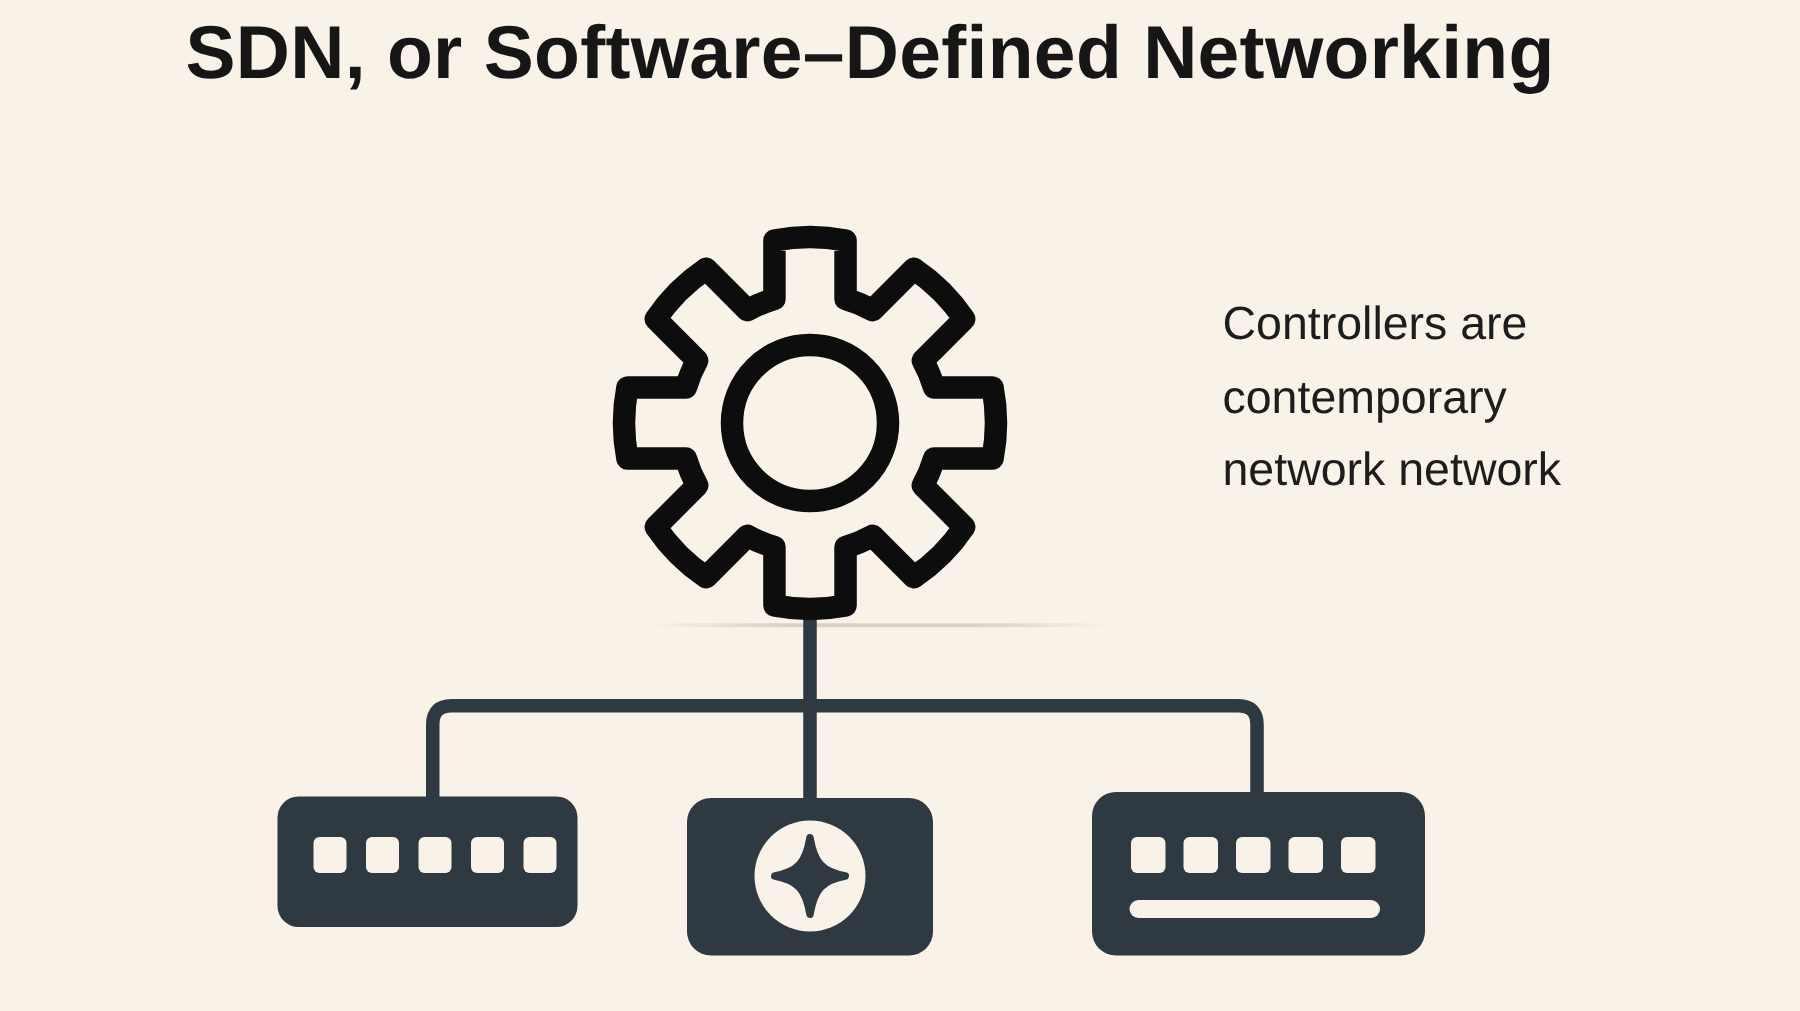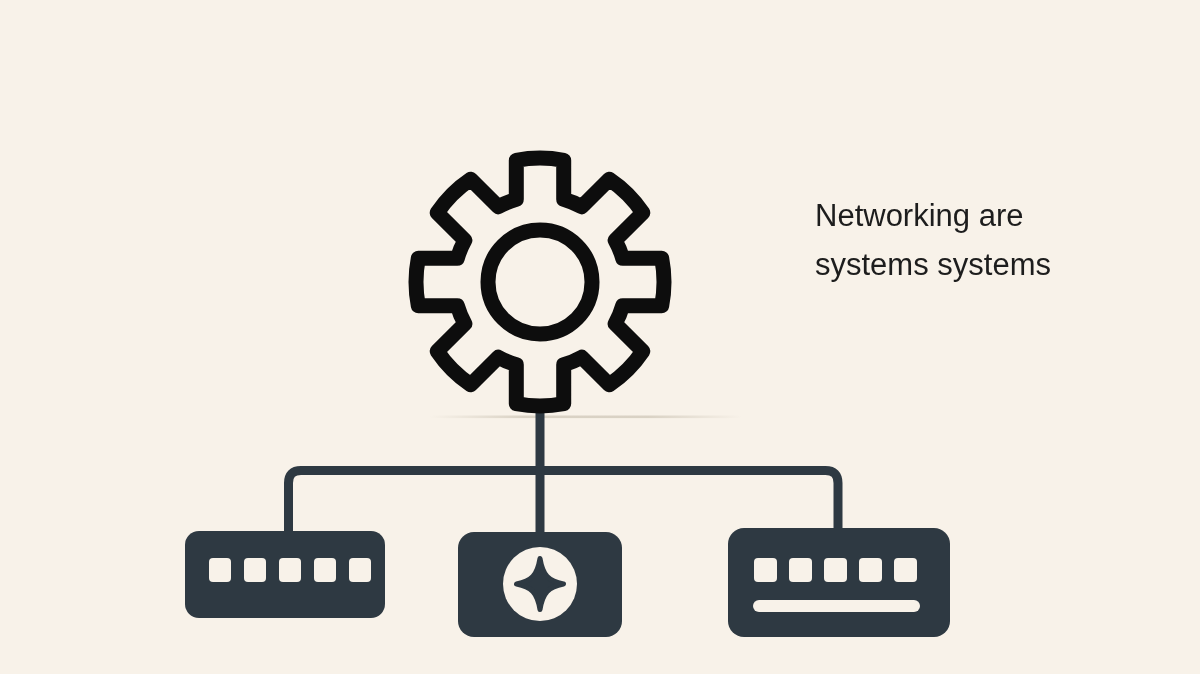--- a/index.html
+++ b/index.html
@@ -40,24 +40,26 @@
   .fill-cutout{fill:var(--cutout);}
   .stroke-connector{stroke:var(--connector);stroke-width:9;fill:none;stroke-linecap:butt;stroke-linejoin:round;}
   .gear-stroke{stroke:var(--ink);fill:none;stroke-width:15;stroke-linejoin:round;stroke-linecap:round;}
   .star-shape{fill:var(--device-fill);stroke:var(--device-fill);stroke-width:5;stroke-linejoin:round;stroke-linecap:round;}
 </style>
 </head>
 <body>
 
 <div class="stage">
 
+  <div class="title">SDN, or Software–Defined Networking</div>
 
   <div class="annotation">
-    <span>Networking are</span>
-    <span>systems systems</span>
+    <span>Controllers are</span>
+    <span>contemporary</span>
+    <span>network network</span>
   </div>
 
   <svg class="diagram" width="1200" height="674" viewBox="0 0 1200 674">
     <defs>
       <linearGradient id="fadeline" x1="0" y1="0" x2="1" y2="0">
         <stop offset="0" stop-color="#cfc7b8" stop-opacity="0"></stop>
         <stop offset="0.3" stop-color="#cfc7b8" stop-opacity="0.75"></stop>
         <stop offset="0.7" stop-color="#cfc7b8" stop-opacity="0.75"></stop>
         <stop offset="1" stop-color="#cfc7b8" stop-opacity="0"></stop>
       </linearGradient>

